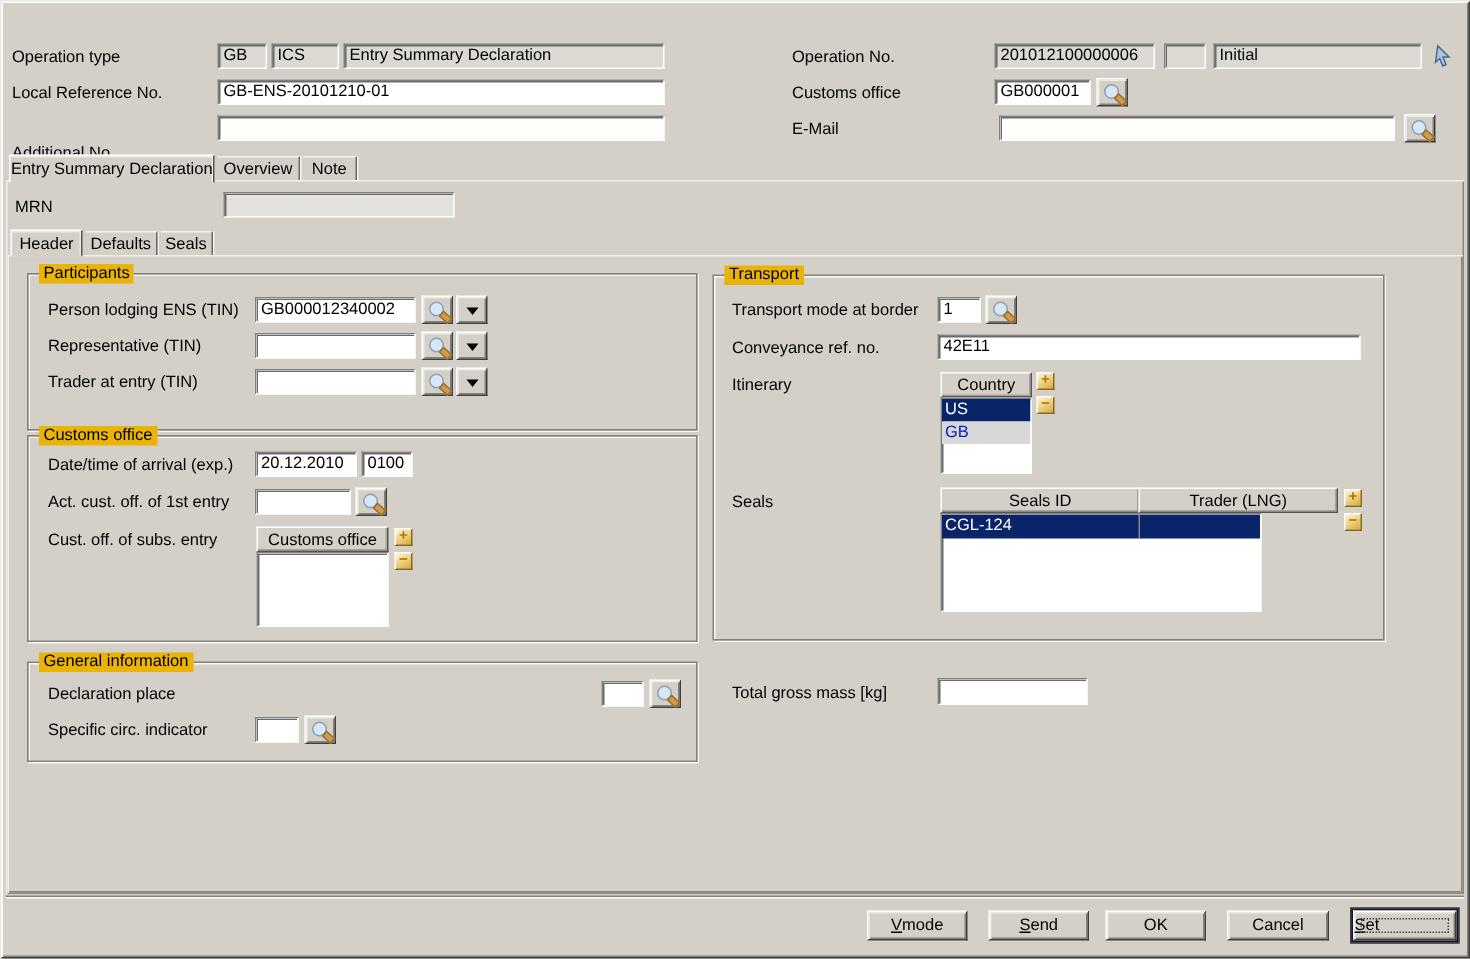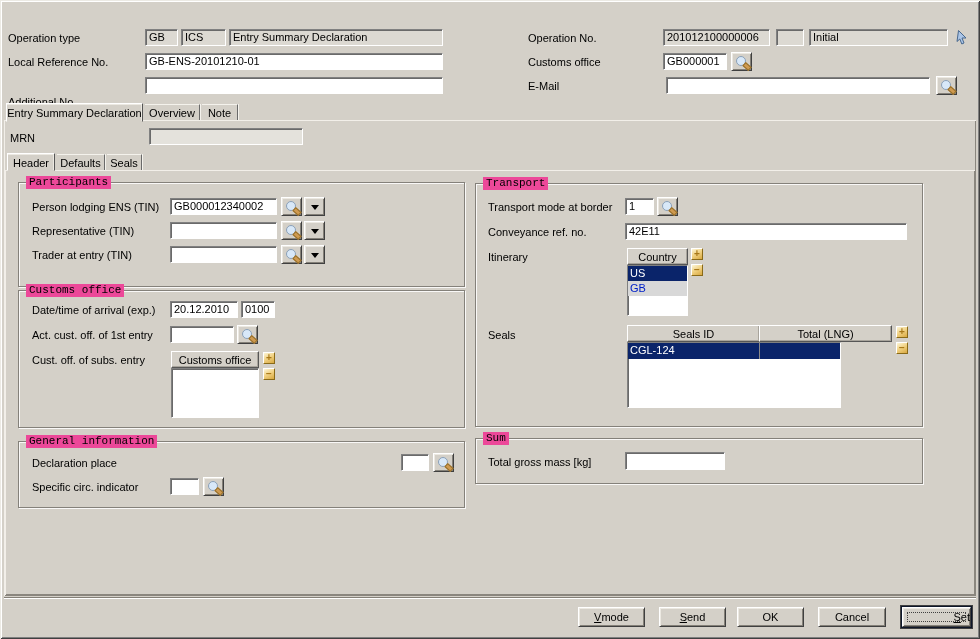--- a/index.html
+++ b/index.html
@@ -55,21 +55,21 @@
   .pm{
     position:absolute;width:12px;height:12px;text-align:center;
     background:linear-gradient(150deg,#fdf6d8 0%,#f0d080 50%,#d8a840 100%);
     border:1px solid;border-color:#fff #8a6a18 #8a6a18 #fff;
     color:#a87818;font-weight:bold;font-size:10px;line-height:9px;
   }
   .group{
     position:absolute;border:1px solid #84817a;
     box-shadow:inset 1px 1px 0 rgba(255,255,255,.85), 1px 1px 0 rgba(255,255,255,.85);
   }
-  .gtitle{position:absolute;top:-7px;left:7px;background:#ec4899;padding:0 3px;line-height:13px;white-space:nowrap;font-family:Liberation Mono, monospace;}
+  .gtitle{position:absolute;top:-7px;left:7px;background:#eab308;padding:0 3px;line-height:13px;white-space:nowrap;}
   .tab{position:absolute;text-align:center;white-space:nowrap;}
   .tab-active{
     background:#D4D0C8;z-index:3;
     border:1px solid;border-color:#fff #565656 #D4D0C8 #fff;
     box-shadow:inset -1px 1px 0 #ece9e2;
     padding-top:3px;
   }
   .tab-inactive{
     border-top:1px solid #f4f2ec;border-right:1px solid #6a6a6a;
     box-shadow:1px 0 0 #f4f2ec;padding-top:2px;
@@ -89,21 +89,21 @@
     border:1px solid;border-color:#808080 #fff #fff #808080;
     box-shadow:inset 1px 1px 0 #6a6a6a;
     overflow:hidden;
   }
   .trow{position:relative;width:100%;padding:1px 2px 0 2px;line-height:13px;white-space:nowrap;}
   .sel{background:#0A246A;color:#fff;}
   .alt{background:#d8d8d8;color:#0020c8;}
   .sep{position:absolute;left:4px;top:597px;width:972px;height:2px;border-top:1px solid #848078;border-bottom:1px solid #fff;}
   .pbtn{position:absolute;top:607px;height:20px;text-align:center;padding-top:3px;}
   .pbtn-default{
-    top:605px;height:24px;border:1px solid #404040;background:#0f172a;text-align:right;
+    top:605px;height:24px;border:1px solid #404040;background:#0f172a;text-align:left;
   }
   .pbtn-default .inner{
     position:absolute;inset:1px;background:#D4D0C8;padding-top:3px;
     border:1px solid;border-color:#fff #404040 #404040 #fff;
     box-shadow:inset 1px 1px 0 #ece9e2, inset -1px -1px 0 #848078;
   }
   .focus-rect{position:absolute;left:4px;right:4px;top:4px;bottom:4px;border:1px dotted #404040;}
   .u{text-decoration:underline;}
   .cell{position:absolute;top:0;height:100%;padding:1px 2px 0 2px;line-height:13px;overflow:hidden;white-space:nowrap;}
 </style>
@@ -237,33 +237,30 @@
   <div class="thead" style="left:627px;top:248px;width:61px;height:17px;">Country</div>
   <div class="tbody" style="left:627px;top:265px;width:61px;height:51px;">
     <div class="trow sel" style="height:15px;">US</div>
     <div class="trow alt" style="height:15px;">GB</div>
   </div>
   <div class="pm" style="left:691px;top:248px;"><span>+</span></div>
   <div class="pm" style="left:691px;top:264px;"><span>−</span></div>
 
   <span class="lbl" style="left:488px;top:329px;">Seals</span>
   <div class="thead" style="left:627px;top:325px;width:133px;height:17px;">Seals ID</div>
-  <div class="thead" style="left:759px;top:325px;width:133px;height:17px;">Total (LNG)</div>
+  <div class="thead" style="left:759px;top:325px;width:133px;height:17px;">Trader (LNG)</div>
   <div class="tbody" style="left:627px;top:342px;width:214px;height:66px;">
     <div class="trow sel" style="height:16px;padding:0;">
       <span class="cell" style="left:0;width:131px;">CGL-124</span>
       <span class="cell" style="left:131px;width:132px;border-left:1px solid #8a8a8a;"></span>
     </div>
   </div>
   <div class="pm" style="left:896px;top:326px;"><span>+</span></div>
   <div class="pm" style="left:896px;top:342px;"><span>−</span></div>
 
-  <div class="group" style="left:475px;top:438px;width:448px;height:46px;">
-    <span class="gtitle">Sum</span>
-  </div>
   <span class="lbl" style="left:488px;top:456px;">Total gross mass [kg]</span>
   <div class="fld" style="left:625px;top:452px;width:100px;height:18px;"></div>
 
   <div class="sep"></div>
 
   <div class="btn3d pbtn" style="left:578px;width:67px;">
     <span class="u">V</span><span>mode</span>
   </div>
   <div class="btn3d pbtn" style="left:659px;width:67px;">
     <span class="u">S</span><span>end</span>

